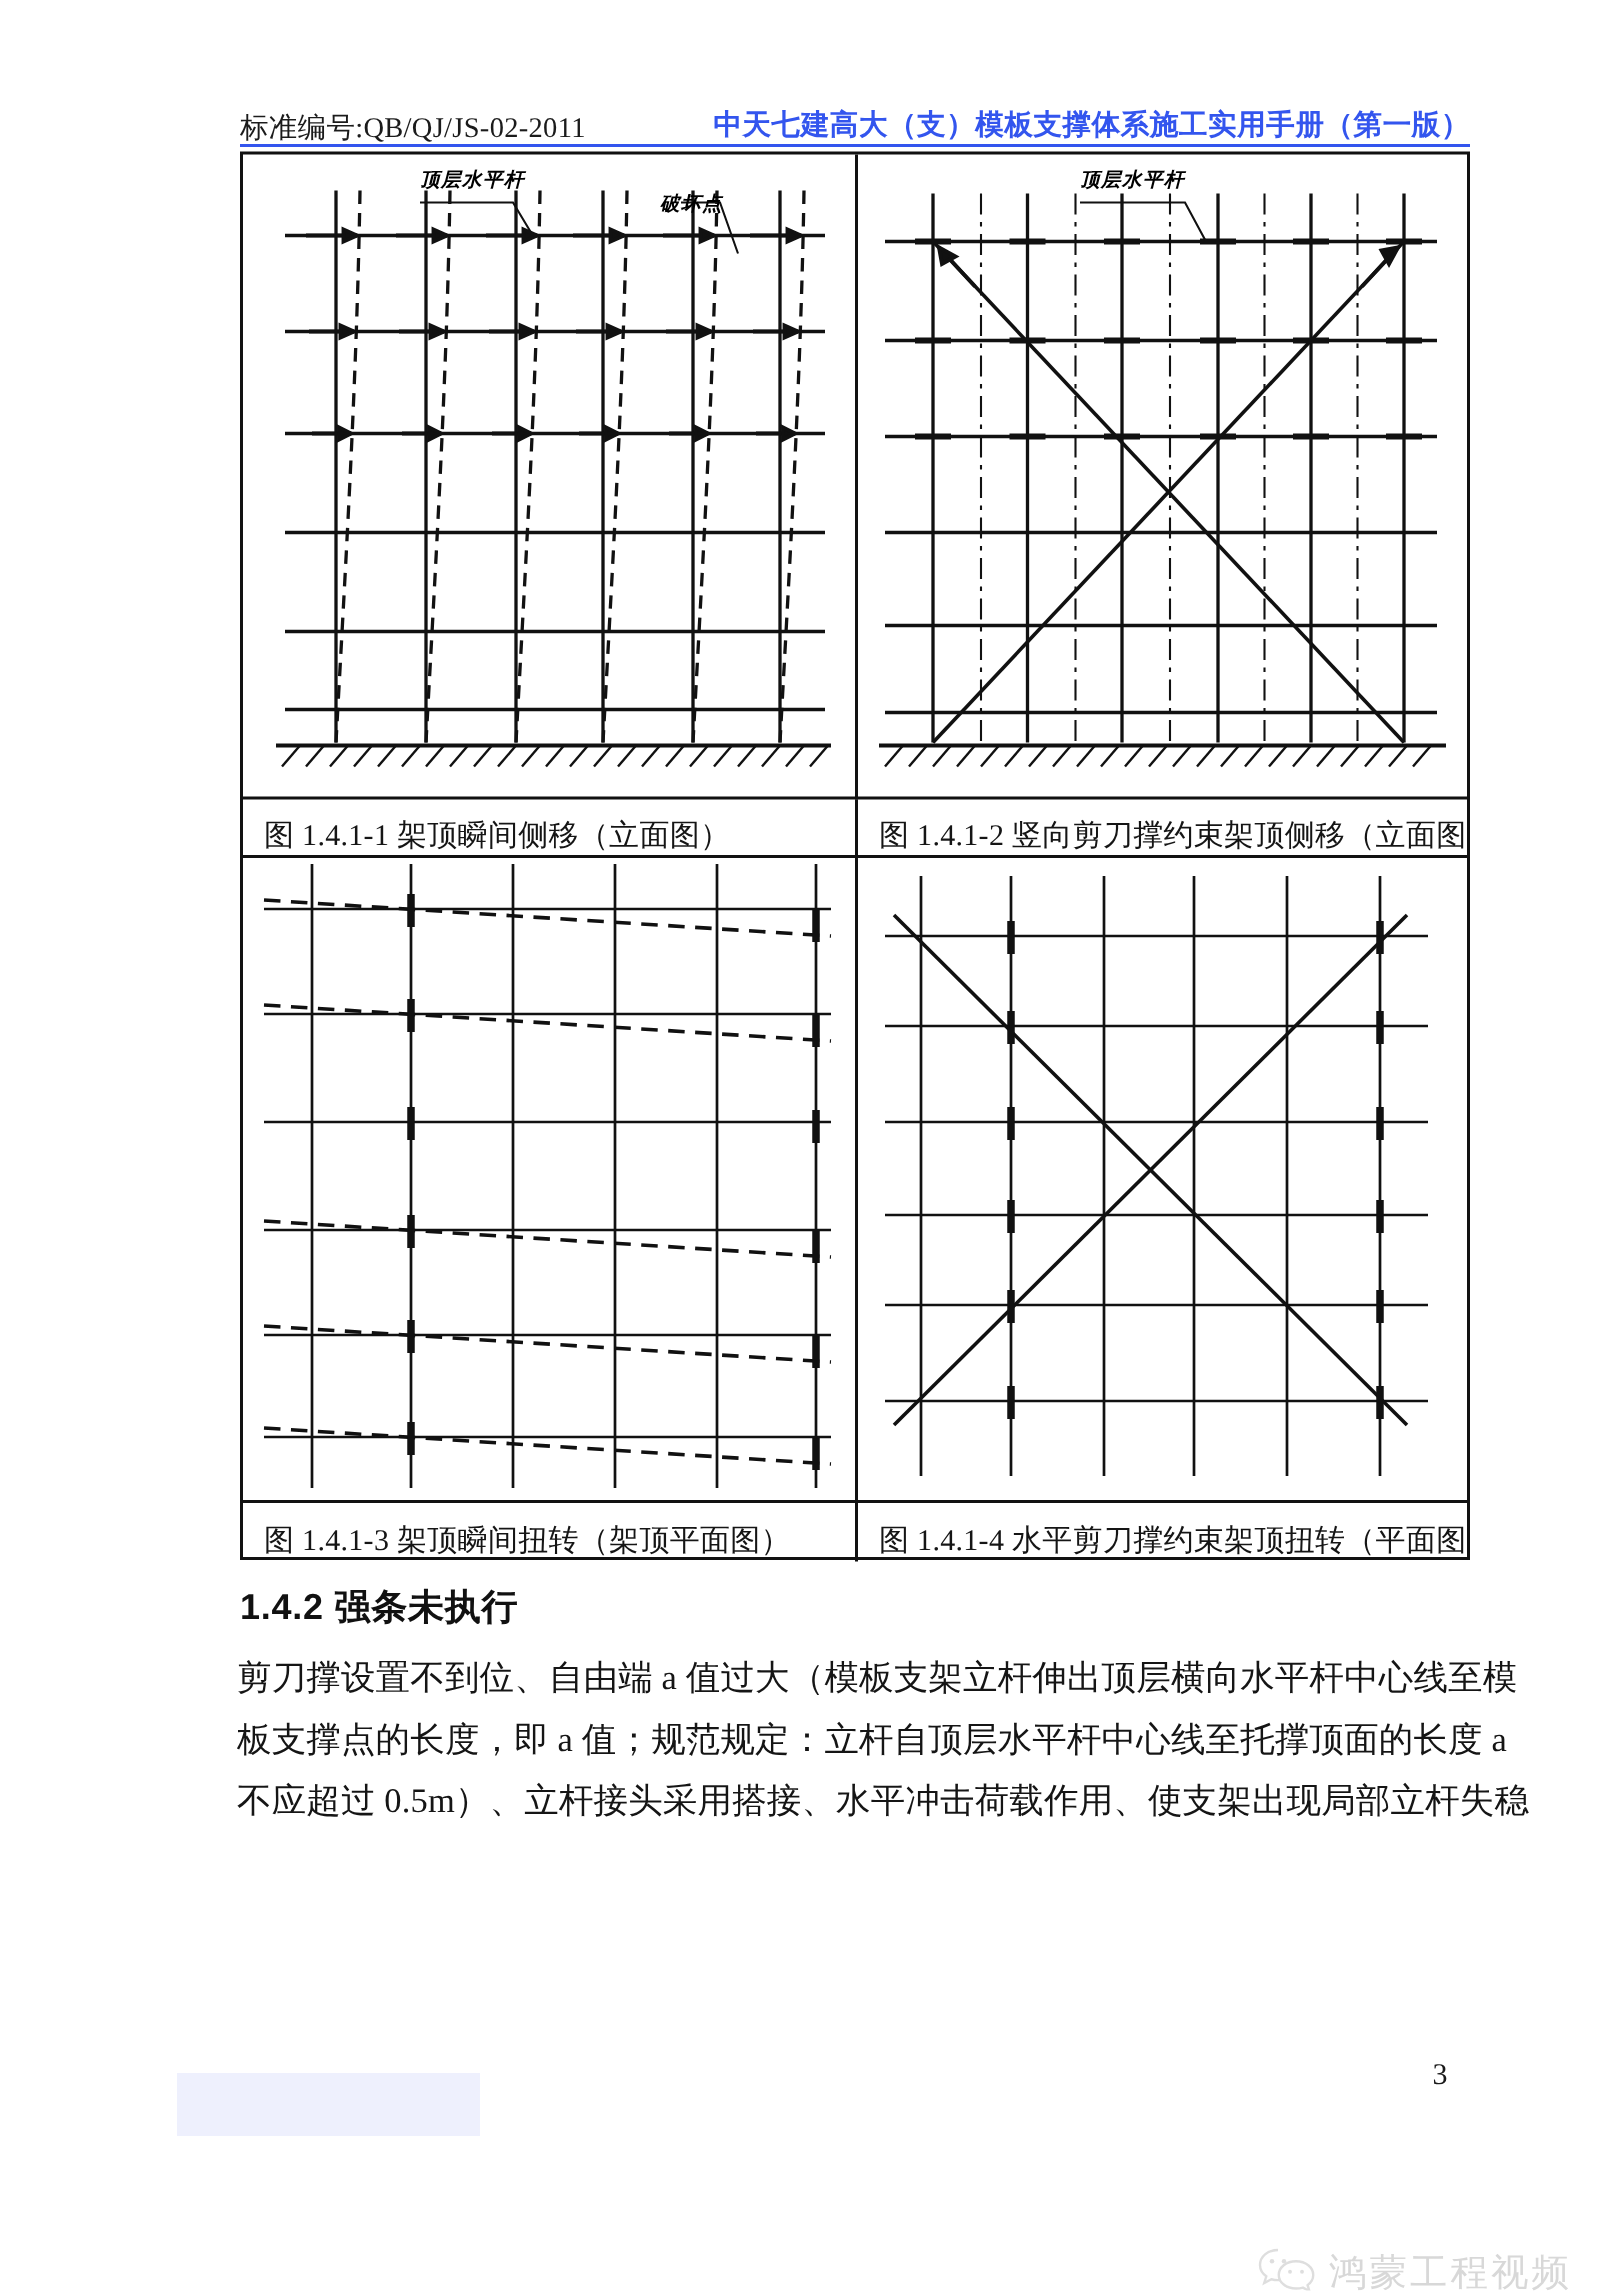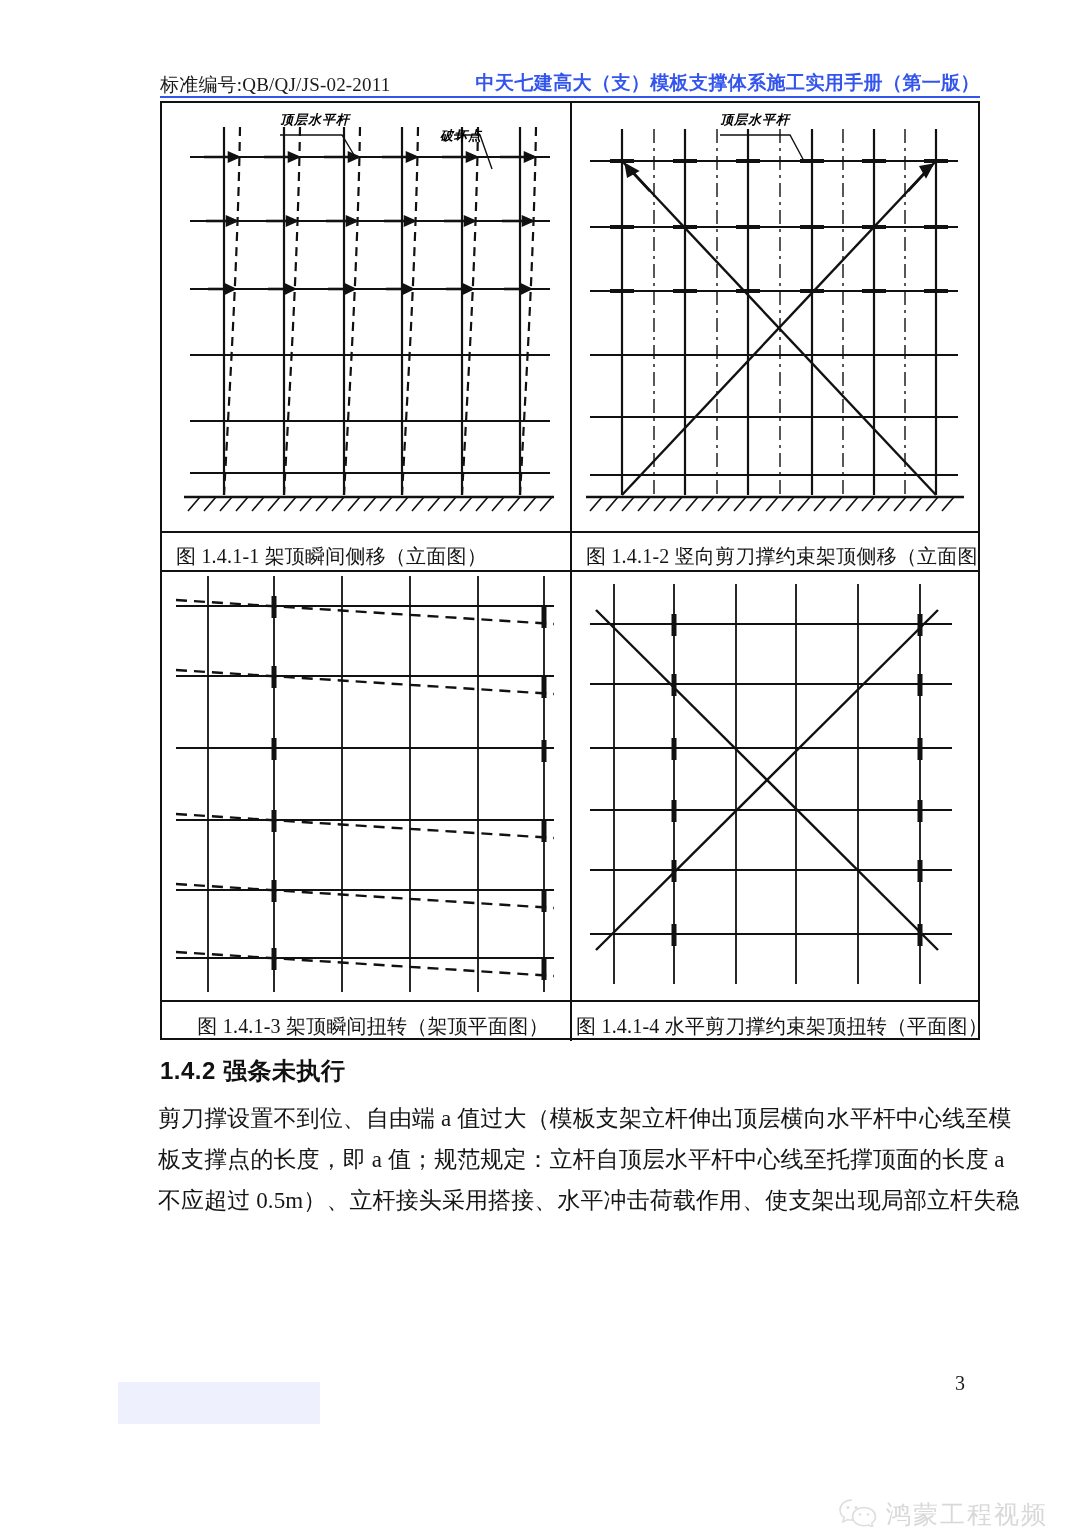--- a/index.html
+++ b/index.html
@@ -46,21 +46,21 @@
   .fig-row.caps{height:39px;}
   .fig-cell{
     box-sizing:border-box;
     position:relative;
     overflow:hidden;
   }
   .fig-cell.left{width:410px;border-right:2px solid #111;}
   .fig-cell.right{width:406px;}
   .fig-row.imgs .fig-cell{border-bottom:2px solid #111;}
   .fig-row.caps .fig-cell{border-bottom:2px solid #111;display:flex;align-items:center;}
-  .fig-row.caps.last .fig-cell{border-bottom:none;justify-content:center;}
+  .fig-row.caps.last .fig-cell{border-bottom:none;}
   .cap-text{
     font-size:20px;padding-left:14px;color:#151515;
     font-family:"Liberation Serif","DejaVu Serif",serif;
     white-space:nowrap;letter-spacing:.2px;margin-top:10px;
   }
   .fig-svg{display:block;}
 
   .fig-label{
     position:absolute;
     font-size:13px;font-weight:bold;font-style:italic;

